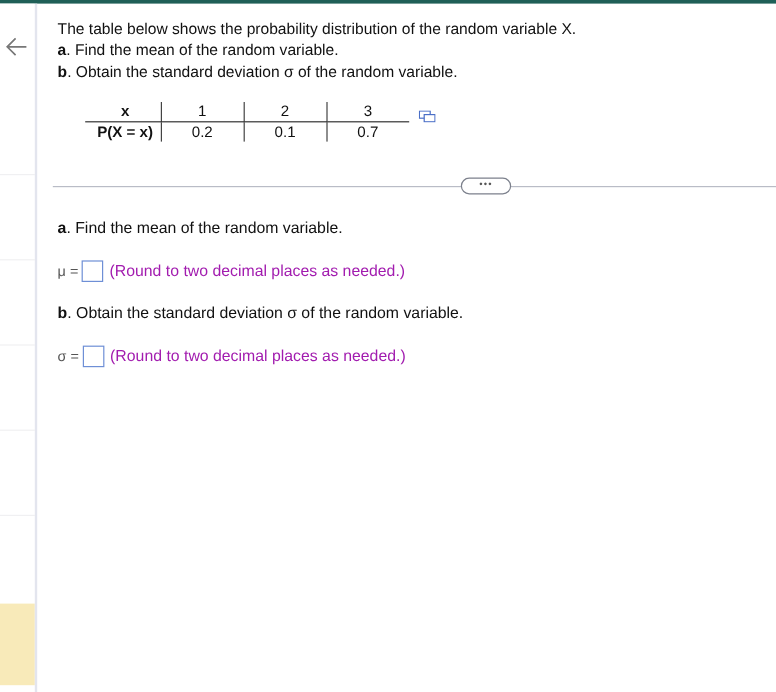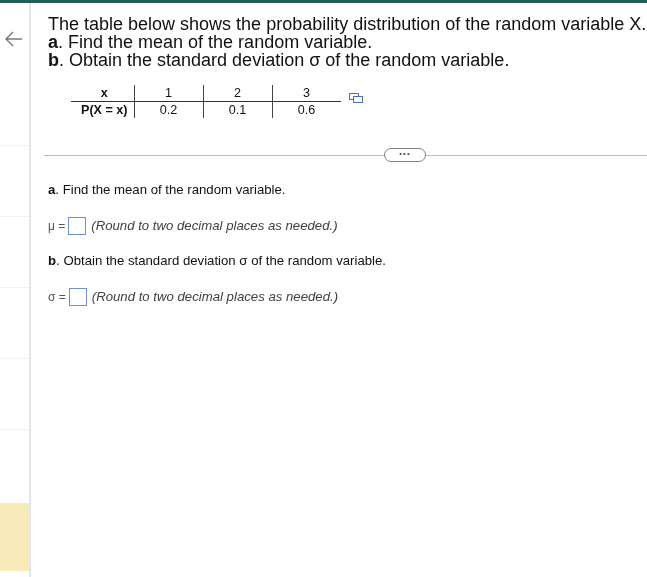--- a/index.html
+++ b/index.html
@@ -5,39 +5,39 @@
   html, body { margin:0; padding:0; }
   body { width:647px; height:577px; position:relative; overflow:hidden; background:#fff;
          font-family:"Liberation Sans", sans-serif; color:#111; }
   .topbar { position:absolute; left:0; top:0; width:647px; height:3px; background:#1f5f57; }
   .sidebar { position:absolute; left:0; top:3px; width:29px; height:574px; background:#fff; }
   .sb-row { position:absolute; left:0; width:29px; border-top:1px solid #f0f0f2; }
   .sb-back { position:absolute; left:2px; top:27px; width:22px; height:18px; cursor:pointer; }
   .sb-hl { position:absolute; left:0; top:500px; width:29px; height:68px; background:#f8eab9; }
   .vdiv { position:absolute; left:29px; top:3px; width:2px; height:574px; background:#e3e5ee; }
   .main { position:absolute; left:31px; top:3px; right:0; bottom:0; }
-  .stem { position:absolute; left:17px; top:12px; font-size:18px; line-height:18px; }
+  .stem { position:absolute; left:17px; top:12px; font-size:13px; line-height:18px; }
   .stem b { font-weight:bold; }
   table.dist { position:absolute; left:40px; top:82px; border-collapse:collapse; font-size:12.6px; }
   table.dist td { padding:0 6px; height:16px; text-align:center; }
   table.dist td.h { font-weight:bold; text-align:center; padding:0 6px 0 10px; }
   table.dist tr.r1 td { border-bottom:1px solid #333; }
   table.dist td.sep { border-right:1px solid #444; }
   .c1 { width:56px; } .c2 { width:56px; } .c3 { width:56px; }
   .copy-icon { position:absolute; left:318px; top:86px; width:14px; height:10px; cursor:pointer; }
   .hrule { position:absolute; left:13px; top:152px; right:0; height:1px; background:#b9bcc6; }
   .more-btn { position:absolute; left:353px; top:145px; width:40px; height:12px; border:1px solid #7c808c;
               border-radius:7px; background:#fff; font-size:8px; line-height:10px; text-align:center;
               color:#555; letter-spacing:1px; cursor:pointer; }
   .q { position:absolute; left:17px; font-size:13.2px; line-height:18px; }
   .q b { font-weight:bold; }
   .ans { position:absolute; left:17px; font-size:13.2px; line-height:18px; display:flex; align-items:center; }
   .sym { color:#555; font-size:12px; margin-right:3px; }
   .box { width:16px; height:16px; border:1px solid #6e8fd6; background:#fff; margin-right:5px; cursor:text; }
-  .hint { color:#404040;font-style:italic; }
+  .hint { color:#a21caf; }
 </style>
 </head>
 <body>
 
 <div class="topbar"></div>
 
 <div class="sidebar">
   <div class="sb-back">
     <svg width="22" height="18" viewBox="0 0 22 18">
       <path d="M20 9 H4 M11 2 L4 9 L11 16" stroke="#777" stroke-width="1.4" fill="none"></path>
@@ -64,21 +64,21 @@
         <tr class="r1">
       <td class="h sep">x</td>
       <td class="c1 sep">1</td>
       <td class="c2 sep">2</td>
       <td class="c3">3</td>
     </tr>
     <tr>
       <td class="h sep">P(X = x)</td>
       <td class="c1 sep">0.2</td>
       <td class="c2 sep">0.1</td>
-      <td class="c3">0.6</td>
+      <td class="c3">0.7</td>
     </tr>
   </tbody>
     </table>
 
   <div class="copy-icon">
     <svg width="14" height="10" viewBox="0 0 14 10">
       <rect x="0.5" y="0.5" width="9" height="6" fill="#fff" stroke="#4a6fc7"></rect>
       <rect x="4.5" y="3.5" width="9" height="6" fill="#fff" stroke="#4a6fc7"></rect>
     </svg>
   </div>

